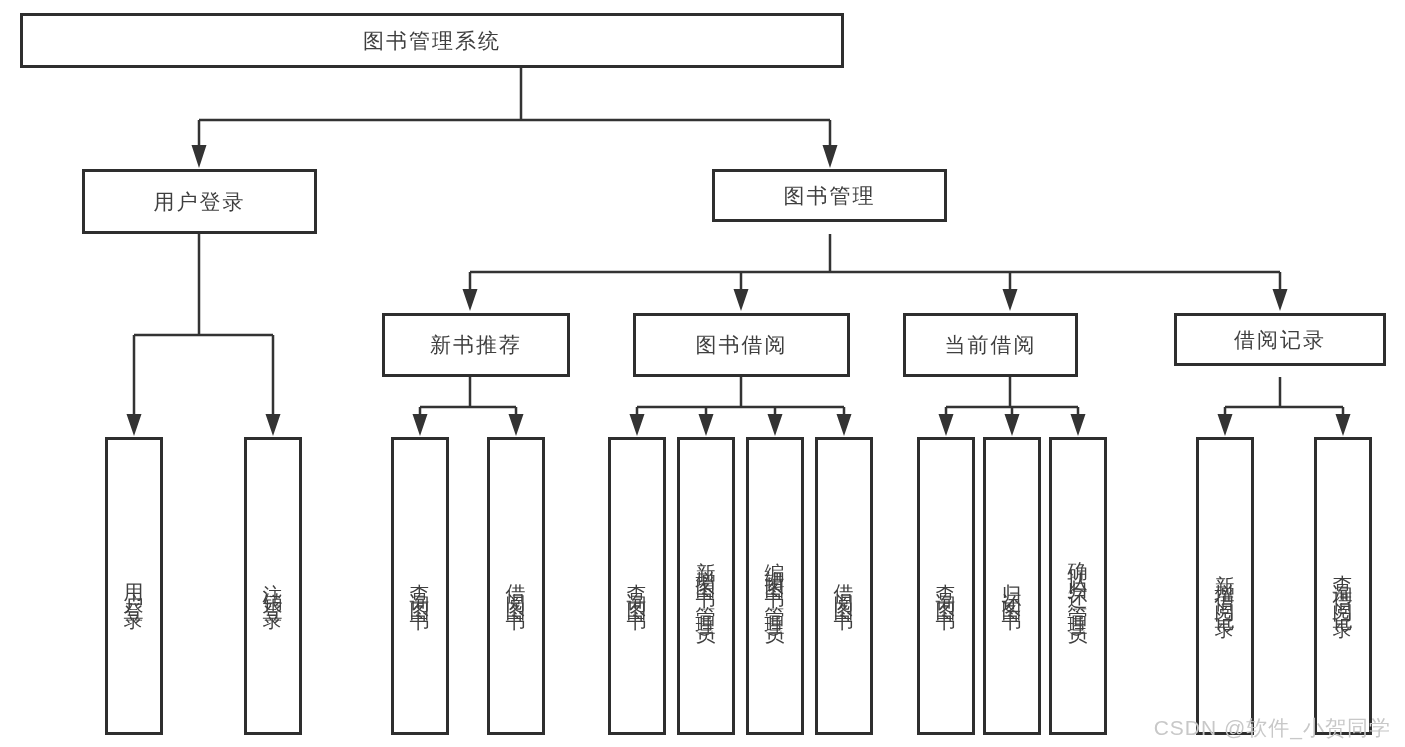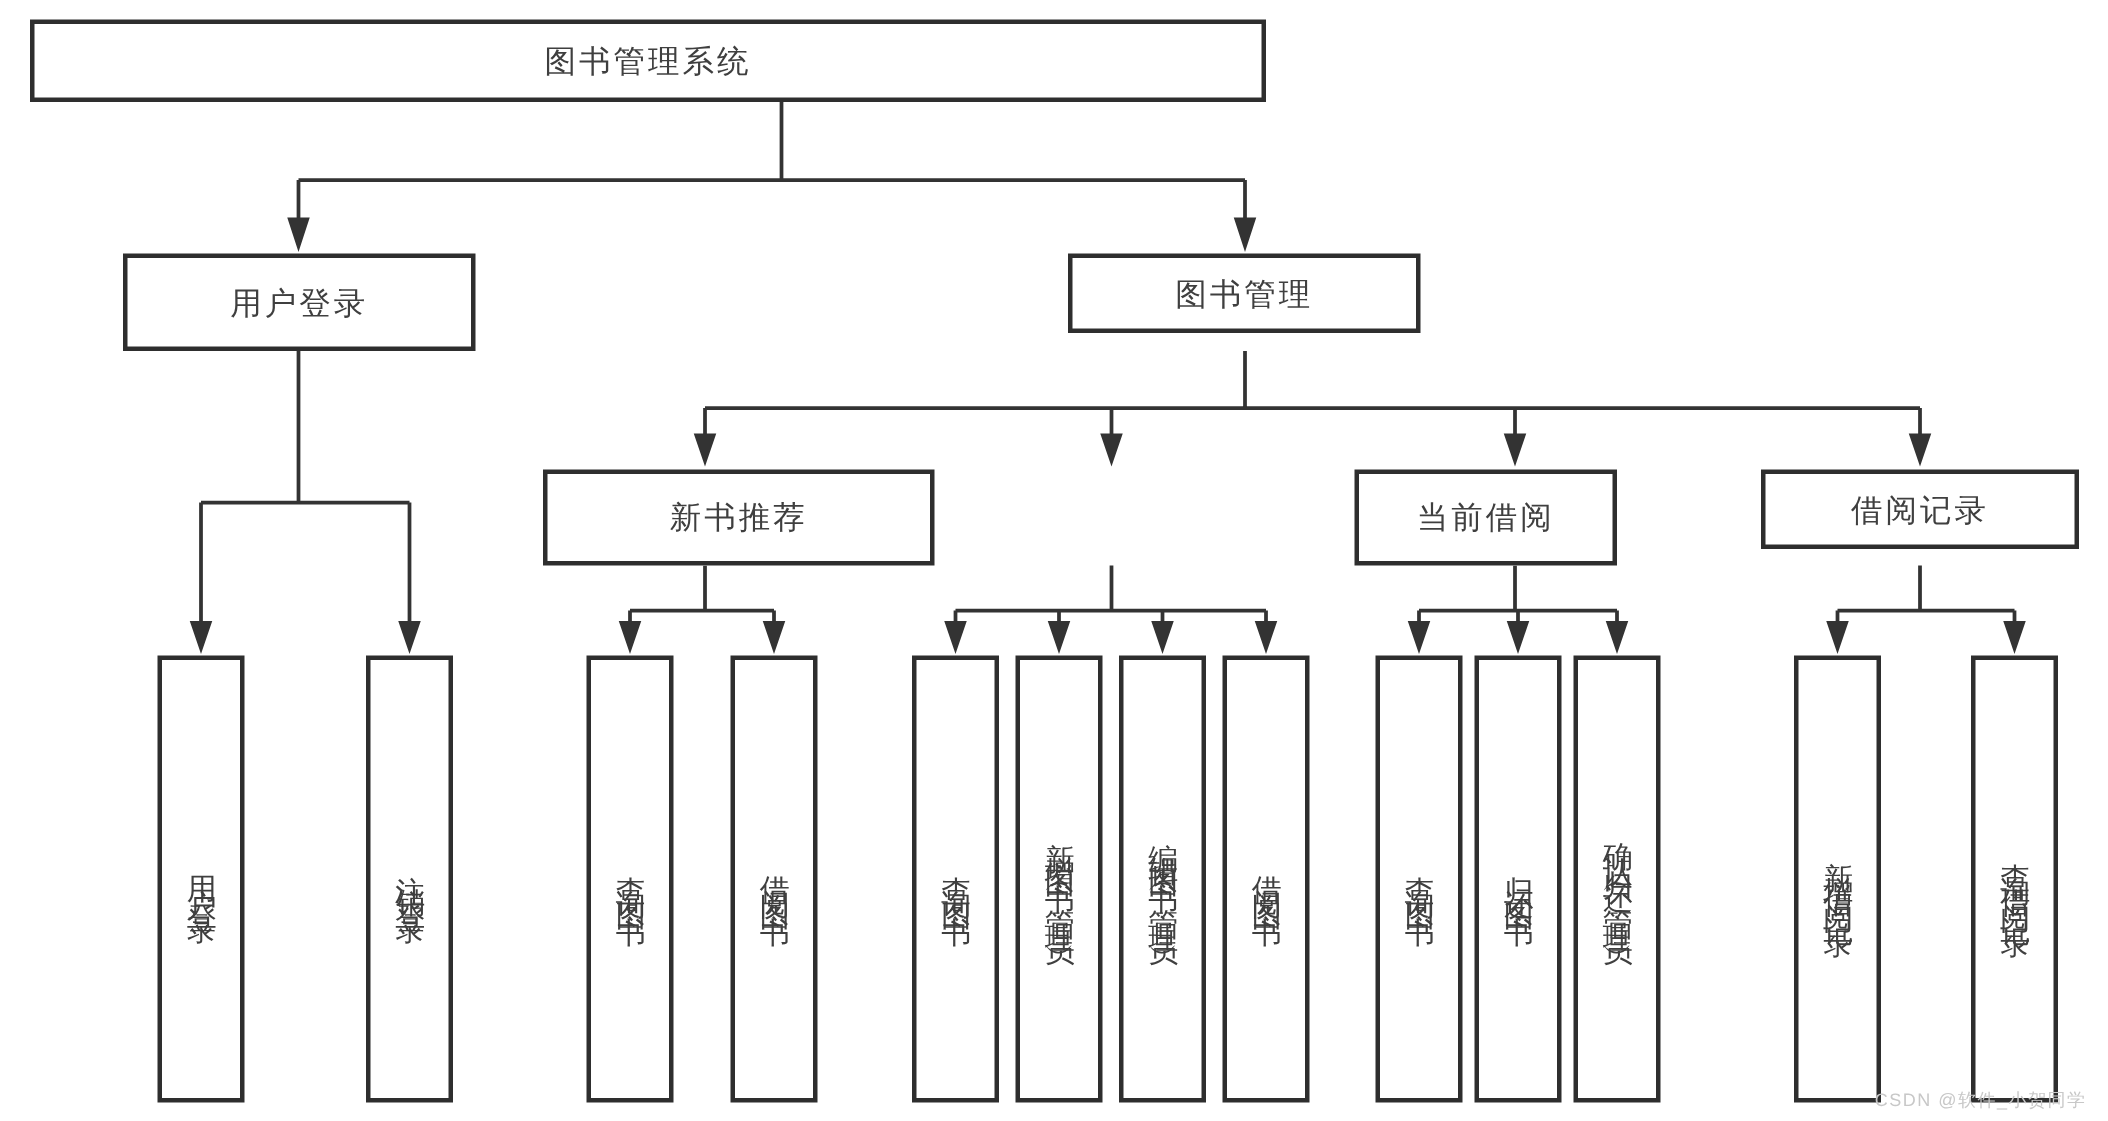--- a/index.html
+++ b/index.html
@@ -48,21 +48,21 @@
     white-space: nowrap;
     line-height: 1;
     font-size: 20px;
     letter-spacing: 9px;
     color: #3f3f3f;
   }
   .watermark {
     position: absolute;
     right: 14px;
     bottom: 5px;
-    font-size: 12px;
+    font-size: 21px;
     letter-spacing: 1px;
     color: #c8c8c8;
     z-index: 3;
   }
 </style>
 </head>
 <body>
 
 <div class="stage">
 
@@ -121,21 +121,22 @@
              M1070.5 414 L1085.5 414 L1078 436 Z
              M1217.5 414 L1232.5 414 L1225 436 Z
              M1335.5 414 L1350.5 414 L1343 436 Z"></path>
   </svg>
 
   <div class="hbox" style="left:20px; top:13px; width:824px; height:55px;">图书管理系统</div>
 
   <div class="hbox" style="left:82px; top:169px; width:235px; height:65px;">用户登录</div>
   <div class="hbox" style="left:712px; top:169px; width:235px; height:53px;">图书管理</div>
 
-  <div class="hbox" style="left:362px; top:313px; width:261px; height:64px;">新书推荐</div>
+  <div class="hbox" style="left:382px; top:313px; width:188px; height:64px;">新书推荐</div>
+  <div class="hbox" style="left:633px; top:313px; width:217px; height:64px;">图书借阅</div>
   <div class="hbox" style="left:903px; top:313px; width:175px; height:64px;">当前借阅</div>
   <div class="hbox" style="left:1174px; top:313px; width:212px; height:53px;text-align:center;">借阅记录</div>
 
   <div class="vbox" style="left:105px;">
     <span>用户登录</span>
   </div>
   <div class="vbox" style="left:244px;">
     <span>注销登录</span>
   </div>
 

